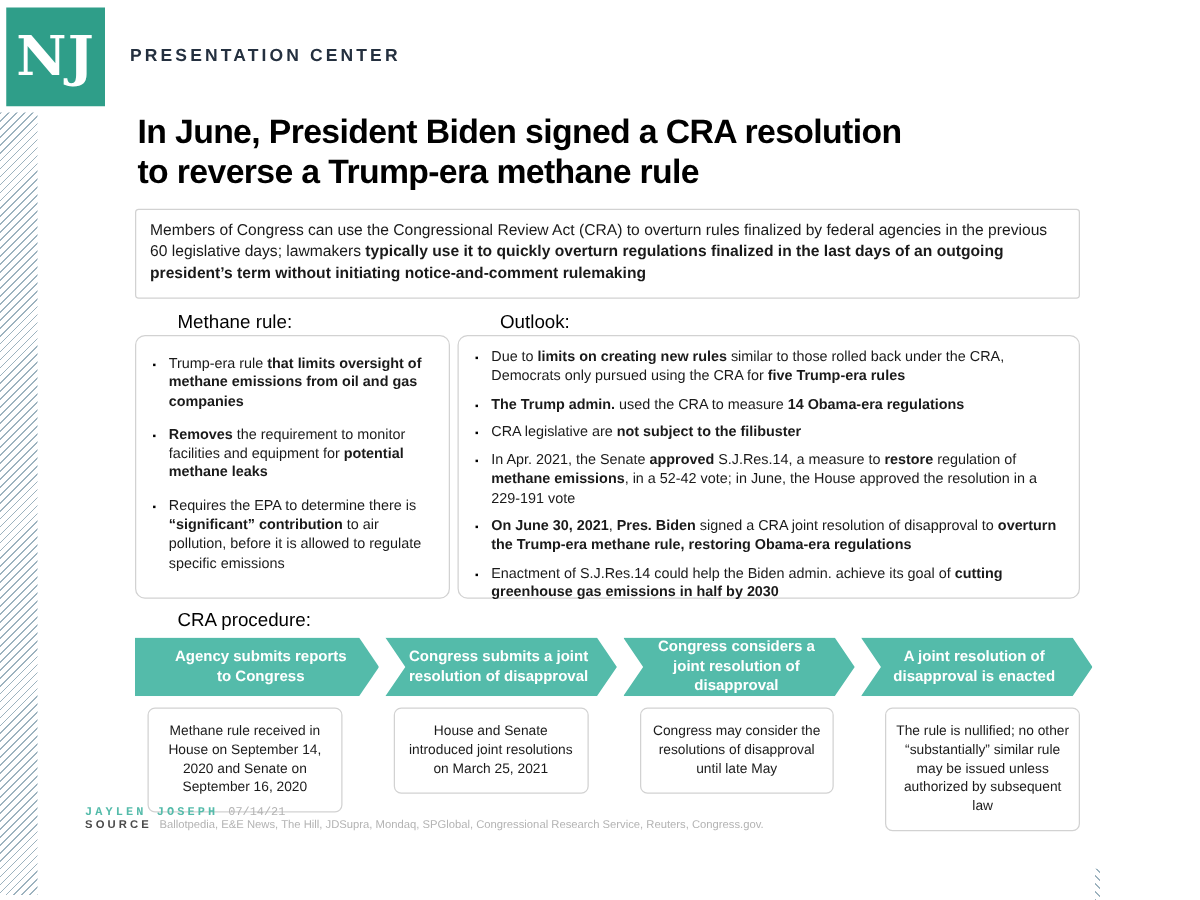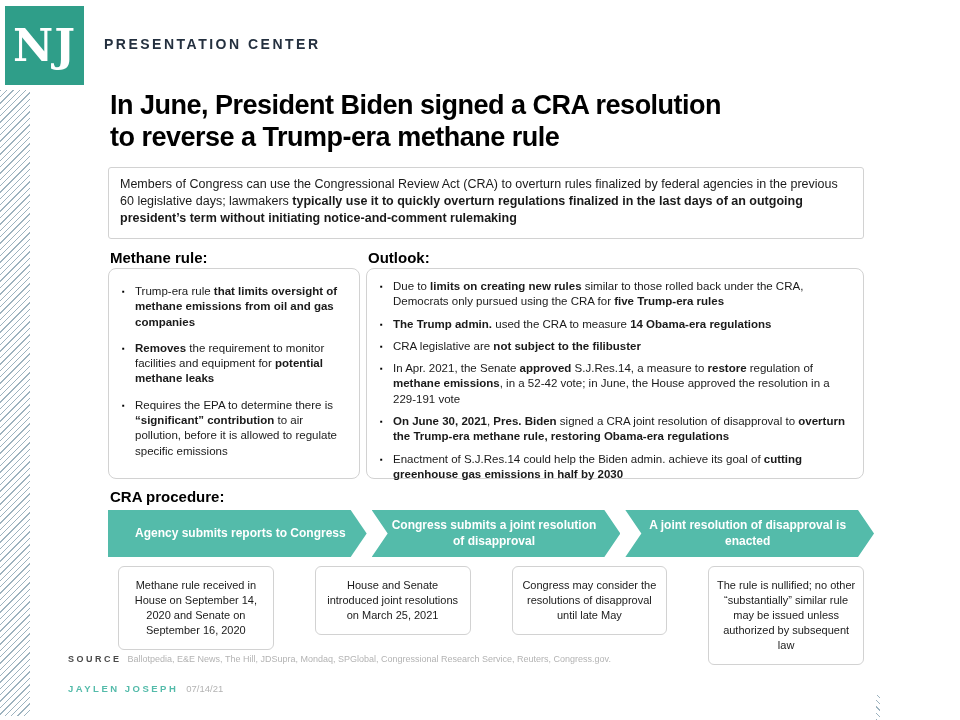--- a/index.html
+++ b/index.html
@@ -31,21 +31,21 @@
   
   .title{position:absolute;left:110px;top:90px;width:760px;font-size:27px;font-weight:bold;
          line-height:1.17;letter-spacing:-0.5px;color:#000;}
 
   
   .intro-box{position:absolute;left:108px;top:167px;width:756px;height:72px;border:1px solid var(--border);
              border-radius:3px;padding:8px 11px;font-size:12.5px;line-height:1.37;color:#1a1a1a;}
   .b{font-weight:bold;}
 
   
-  .sec-label{position:absolute;font-size:15px;font-weight:bold;color:#000;}
+  .sec-label{position:absolute;font-size:15px;font-weight:normal;color:#000;margin-left:32px;}
   .lbl-methane{left:110px;top:249px;}
   .lbl-outlook{left:368px;top:249px;}
   .lbl-procedure{left:110px;top:488px;}
 
   
   .bullet-box{position:absolute;border:1px solid var(--border);border-radius:8px;background:#fff;}
   .methane-box{left:108px;top:268px;width:252px;height:211px;padding:15px 12px 10px 10px;}
   .outlook-box{left:366px;top:268px;width:498px;height:211px;padding:10px 12px 8px 10px;}
   .bullet{display:flex;font-size:11.5px;line-height:1.33;color:#1a1a1a;}
   .methane-box .bullet{margin-bottom:11px;}
@@ -64,21 +64,21 @@
 
   
   .detail-row{position:absolute;left:108px;top:566px;width:766px;display:flex;gap:21px;align-items:flex-start;}
   .detail-cell{flex:1;display:flex;justify-content:center;}
   .detail-box{width:calc(100% - 20px);border:1px solid var(--border);border-radius:6px;background:#fff;
               padding:11px 7px;font-size:11px;line-height:1.36;text-align:center;color:#1a1a1a;}
 
   
   .footer-source{position:absolute;left:68px;top:654px;font-size:9px;color:var(--light-gray);}
   .footer-source .src-label{font-weight:bold;color:var(--dark-gray);letter-spacing:2.5px;margin-right:6px;}
-  .footer-author{position:absolute;left:68px;top:683px;font-size:9.5px;}
+  .footer-author{position:absolute;left:68px;top:644px;font-size:9.5px;font-family:Liberation Mono, monospace;}
   .footer-author .author{font-weight:bold;color:var(--chevron);letter-spacing:2.5px;margin-right:8px;}
   .footer-author .date{color:var(--light-gray);}
   .page-num{position:absolute;left:905px;top:663px;width:30px;text-align:center;
             font-size:16px;font-weight:bold;color:var(--teal);}
 </style>
 </head>
 <body>
 
 <div class="slide">
 
@@ -143,20 +143,23 @@
     </div>
 
   <div class="chevron-row" id="chevron-row">
       <div class="chev first">
         <span>Agency submits reports to Congress</span>
       </div>
       <div class="chev">
         <span>Congress submits a joint resolution of disapproval</span>
       </div>
       <div class="chev">
+        <span>Congress considers a joint resolution of disapproval</span>
+      </div>
+      <div class="chev">
         <span>A joint resolution of disapproval is enacted</span>
       </div>
     </div>
 
   <div class="detail-row" id="detail-row">
       <div class="detail-cell">
         <div class="detail-box">Methane rule received in House on September 14, 2020 and Senate on September 16, 2020</div>
       </div>
       <div class="detail-cell">
         <div class="detail-box">House and Senate introduced joint resolutions on March 25, 2021</div>

